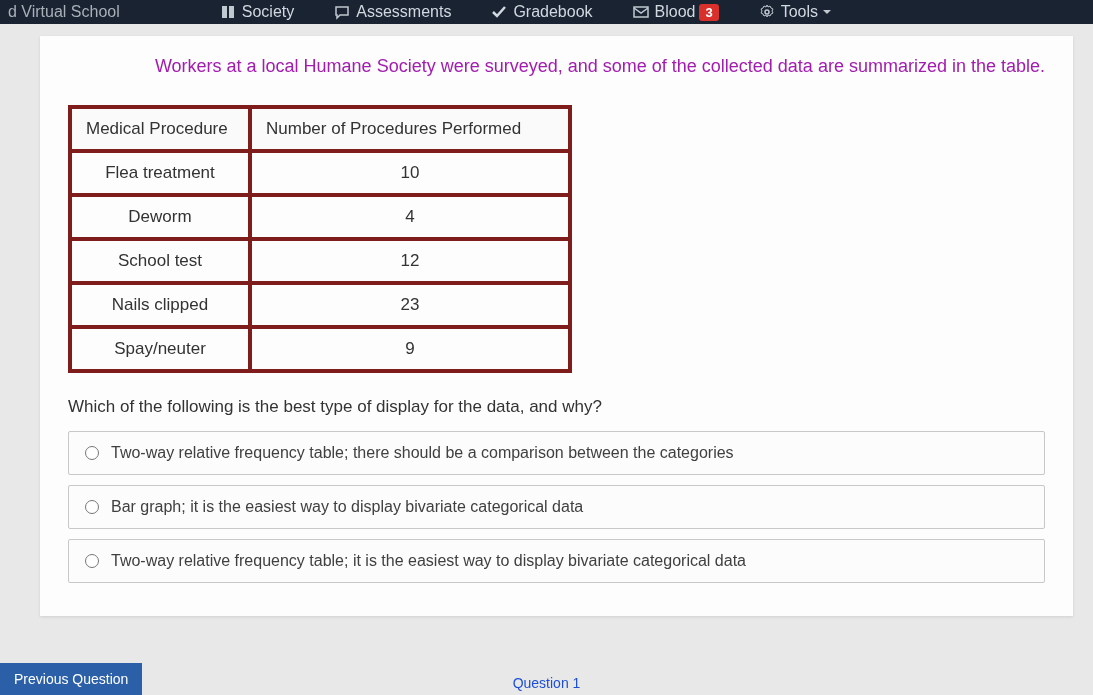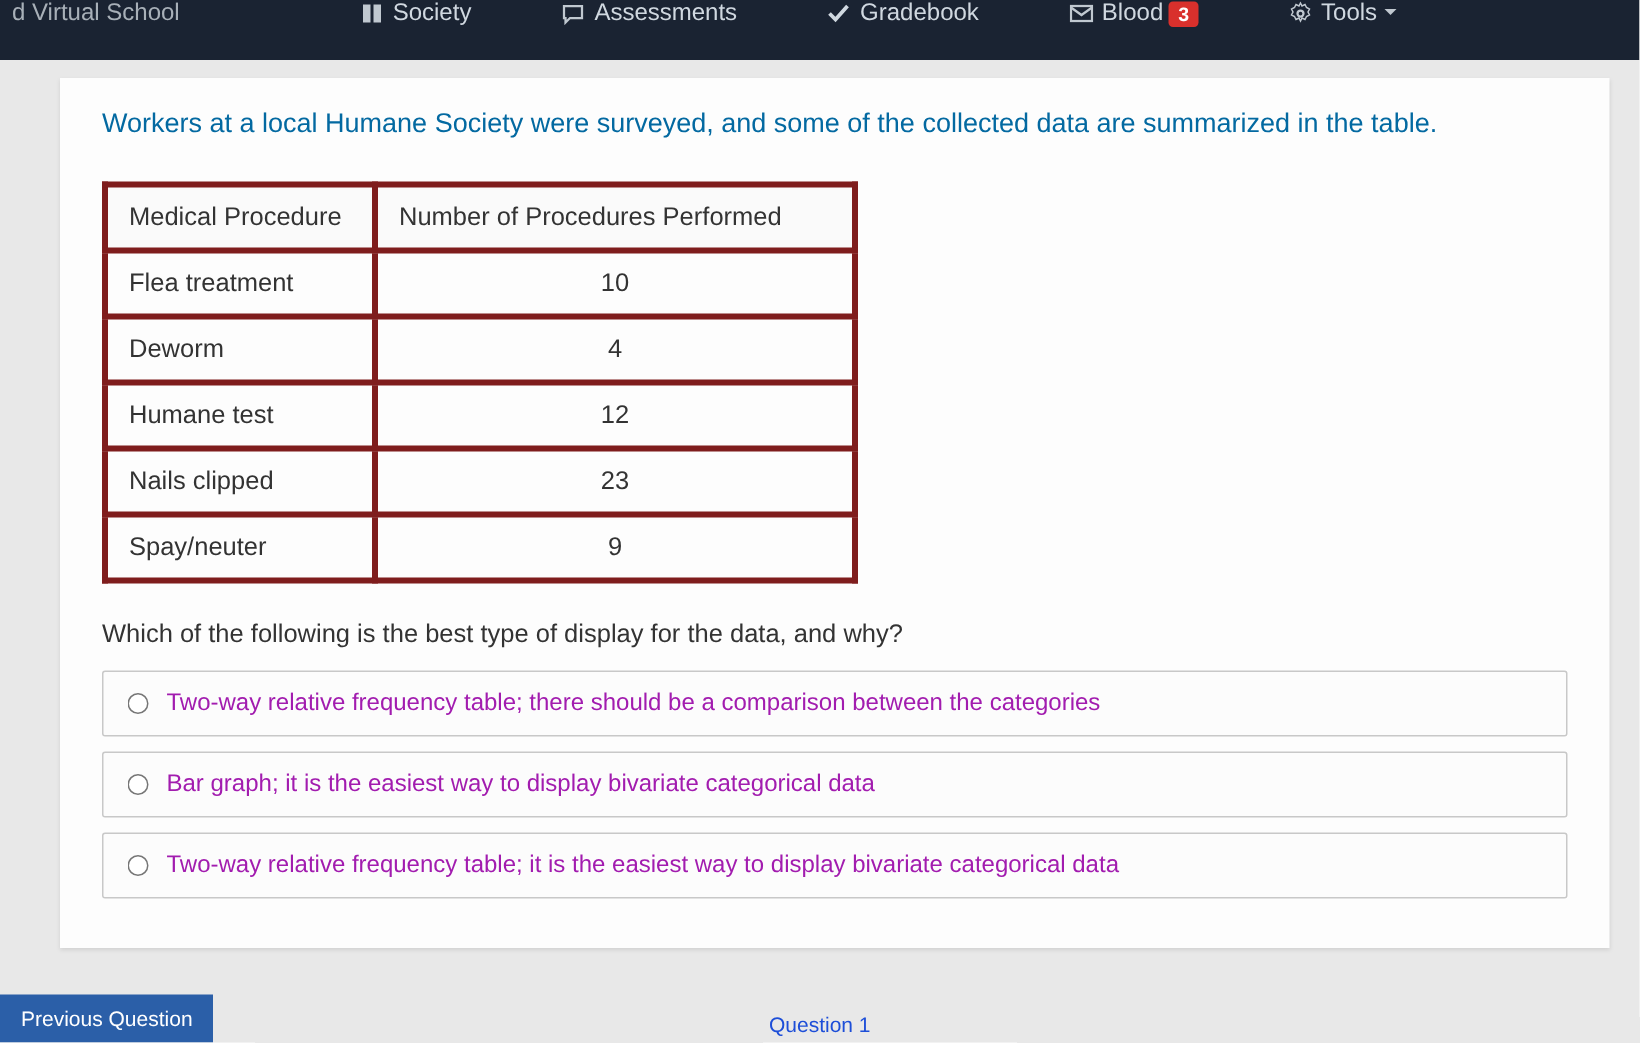--- a/index.html
+++ b/index.html
@@ -10,27 +10,26 @@
     body {
       font-family: Arial, Helvetica, sans-serif;
       background: #e8e8e8;
       width: 1093px;
       height: 695px;
       overflow: hidden;
       position: relative;
     }
     .nav-bar {
       background: #1a2332;
-      height: 40px;
+      height: 24px;
       display: flex;
-      align-items: flex-start;
+      align-items: center;
       color: #c0c8d0;
       font-size: 16px;
       padding: 0 8px;
-      gap: 20px;
     }
     .nav-title {
       color: #a8b0b8;
       font-size: 16px;
       margin-right: 100px;
     }
     .nav-item {
       display: flex;
       align-items: center;
       margin-right: 40px;
@@ -54,39 +53,41 @@
     .content-wrap {
       background: #fdfdfd;
       margin: 12px 20px 0 40px;
       padding: 20px 28px;
       min-height: 580px;
       position: relative;
       box-shadow: 0 1px 3px rgba(0,0,0,0.1);
     }
     .question-intro {
       font-size: 18px;
-      color: #0369a1;
+      color: #a21caf;
       margin-bottom: 28px;
+      text-align: right;
     }
     .data-table {
       border-collapse: collapse;
       margin-bottom: 24px;
     }
     .data-table th, .data-table td {
       border: 4px solid #7f1d1d;
       padding: 10px 14px;
       font-size: 17px;
       color: #333;
     }
     .data-table th {
       font-weight: normal;
       background: #fafafa;
       text-align: left;
     }
     .data-table td.col1 {
+      text-align: center;
       width: 180px;
     }
     .data-table td.col2 {
       text-align: center;
       width: 320px;
     }
     .question-prompt {
       font-size: 17px;
       color: #333;
       margin-bottom: 14px;
@@ -104,21 +105,21 @@
       cursor: pointer;
       background: #fcfcfc;
     }
     .option input[type="radio"] {
       margin-right: 12px;
       width: 14px;
       height: 14px;
     }
     .option-label {
       font-size: 16px;
-      color: #a21caf;
+      color: #404040;
     }
     .prev-button {
       position: absolute;
       left: 0;
       bottom: 0;
       background: #2b5fa8;
       color: white;
       border: none;
       padding: 8px 14px;
       font-size: 14px;
@@ -208,21 +209,21 @@
     </tr>
     <tr>
       <td class="col1">Flea treatment</td>
       <td class="col2">10</td>
     </tr>
     <tr>
       <td class="col1">Deworm</td>
       <td class="col2">4</td>
     </tr>
     <tr>
-      <td class="col1">Humane test</td>
+      <td class="col1">School test</td>
       <td class="col2">12</td>
     </tr>
     <tr>
       <td class="col1">Nails clipped</td>
       <td class="col2">23</td>
     </tr>
     <tr>
       <td class="col1">Spay/neuter</td>
       <td class="col2">9</td>
     </tr>

